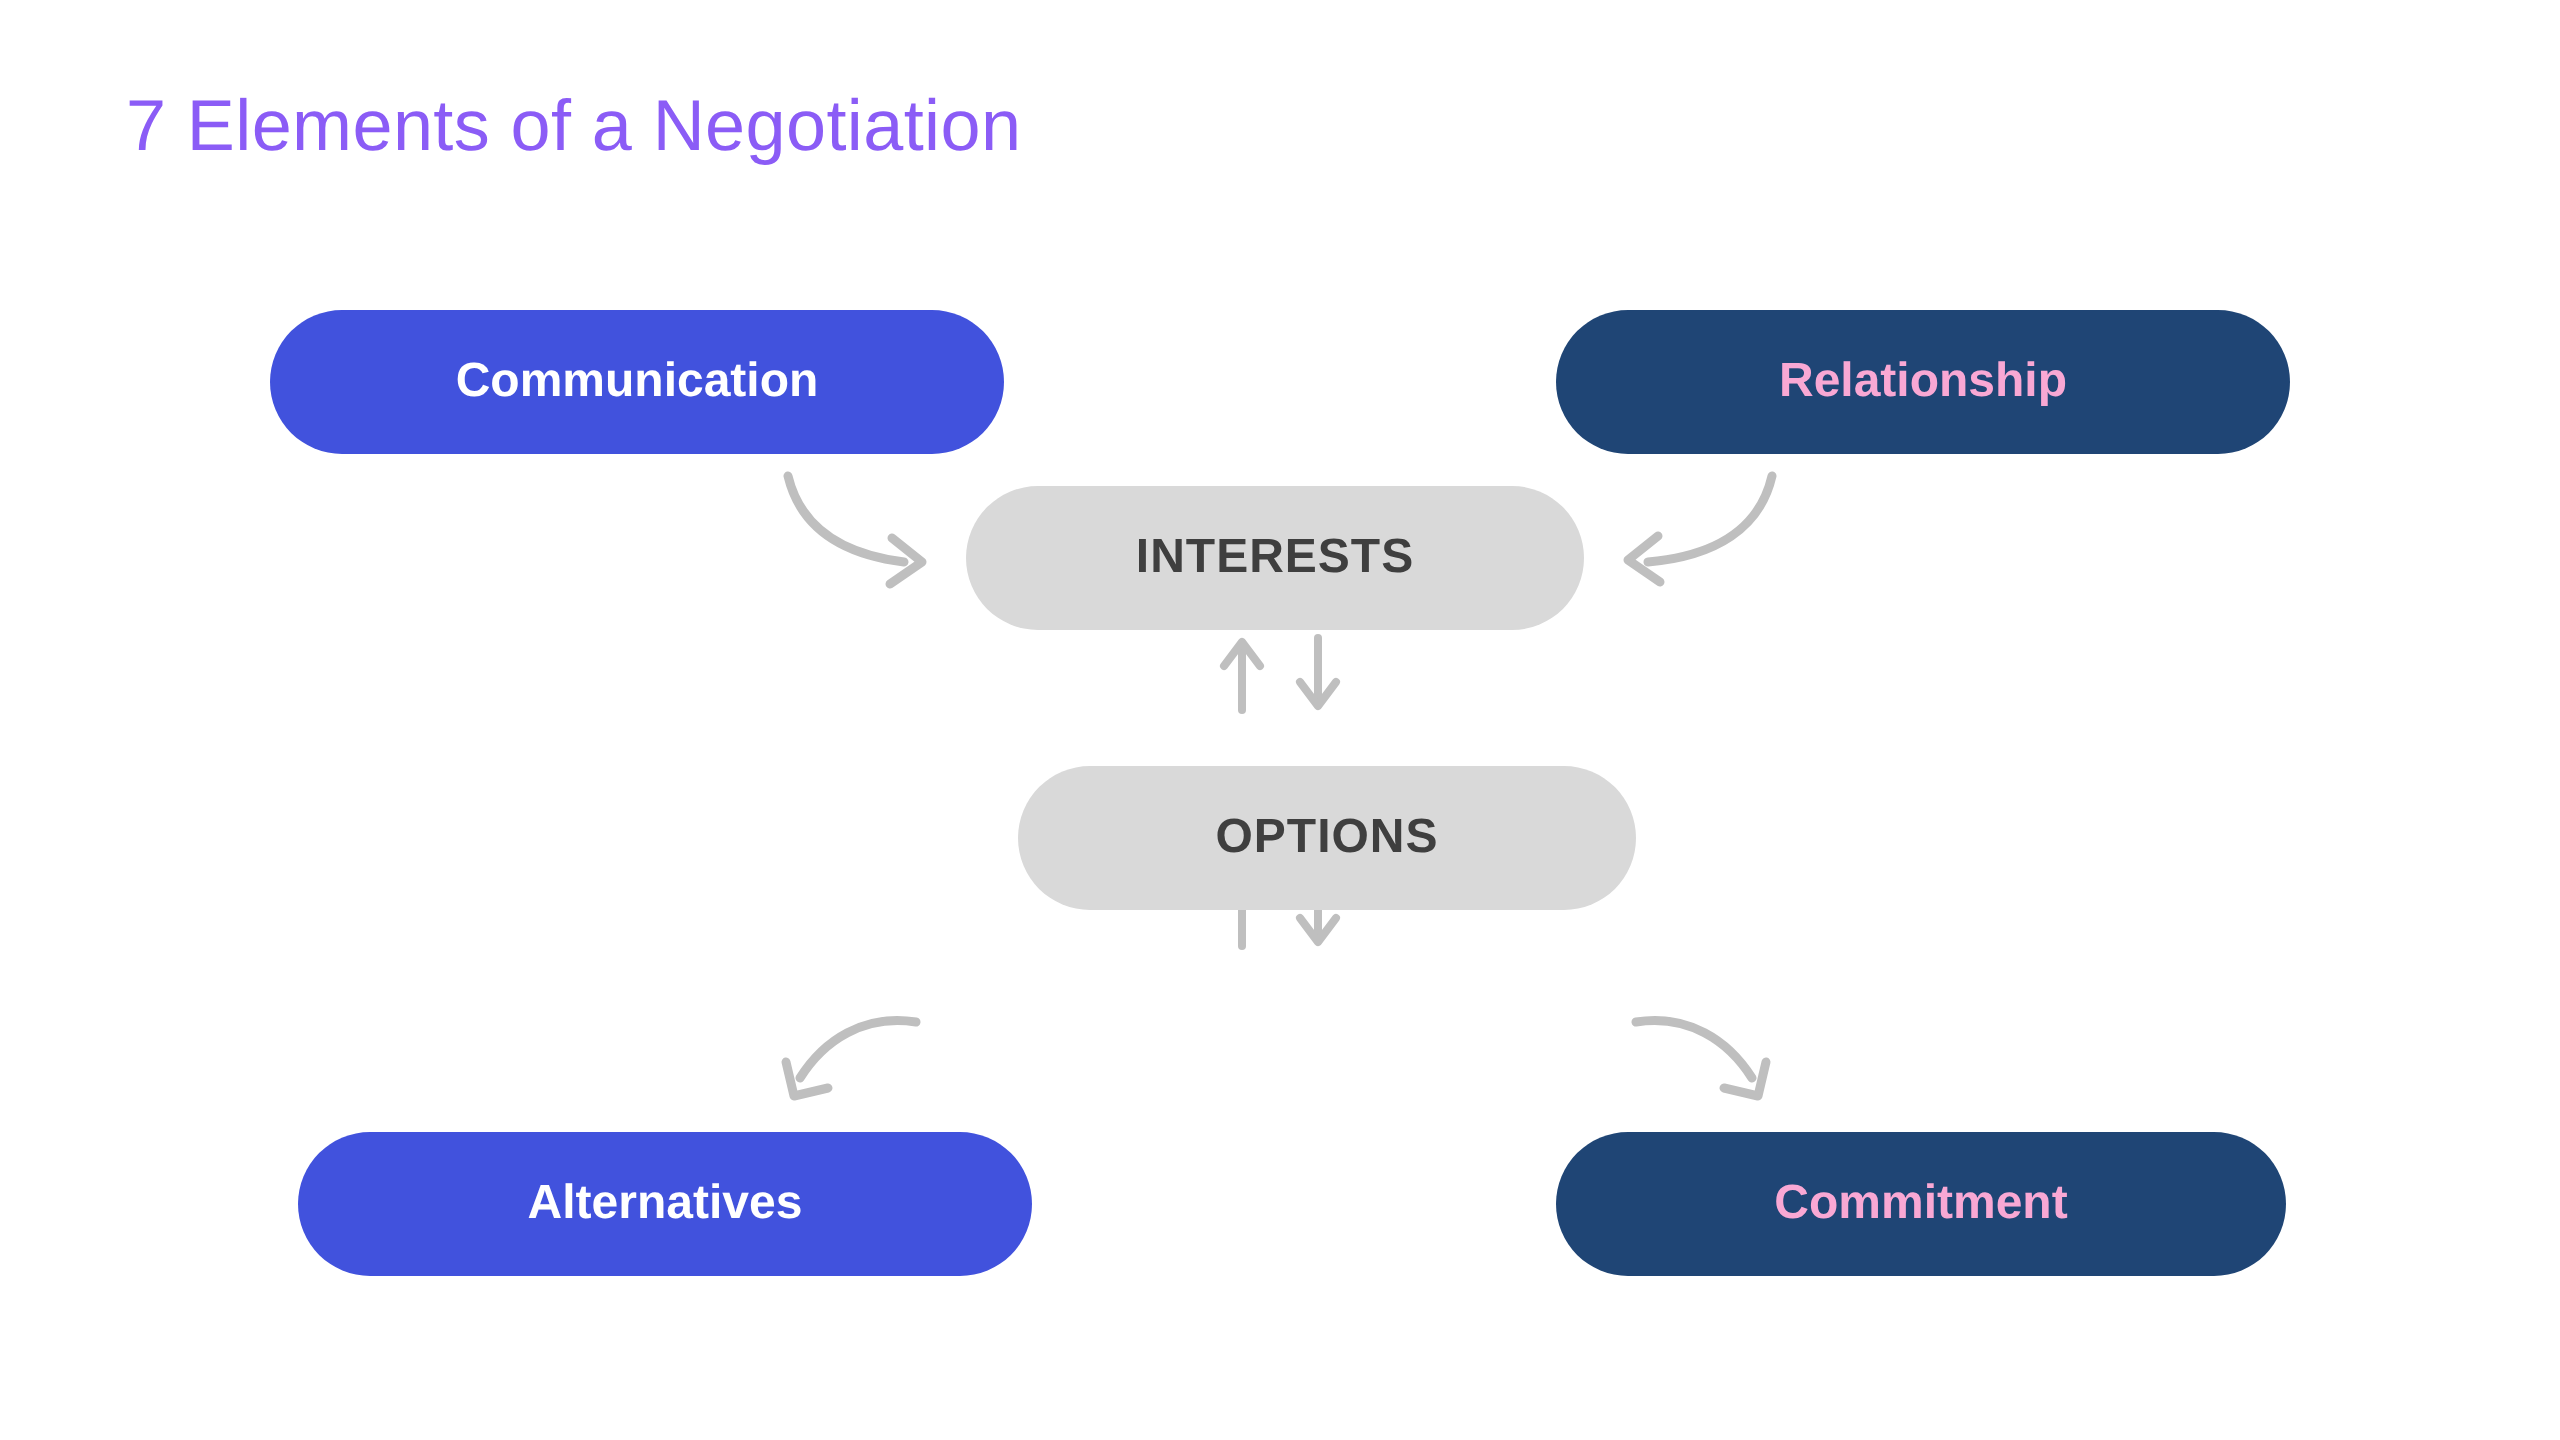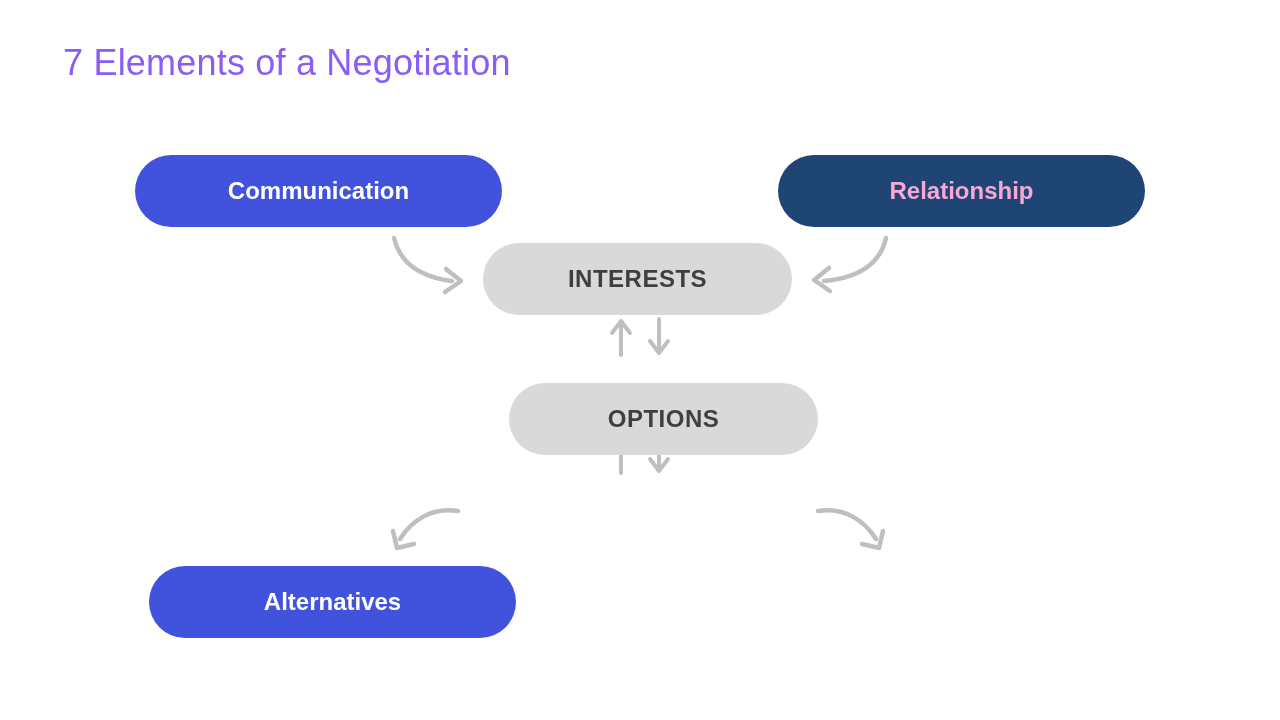--- a/index.html
+++ b/index.html
@@ -101,14 +101,17 @@
 
   <div class="pill gray" style="left:509px; top:361px; width:309px;margin-top:22px;">
     <span>OPTIONS</span>
   </div>
 
 
   <div class="pill blue" style="left:149px; top:566px; width:367px;">
     <span>Alternatives</span>
   </div>
 
+  <div class="pill navy" style="left:778px; top:566px; width:365px;">
+    <span>Commitment</span>
+  </div>
 
 </div>
 
 </body></html>

